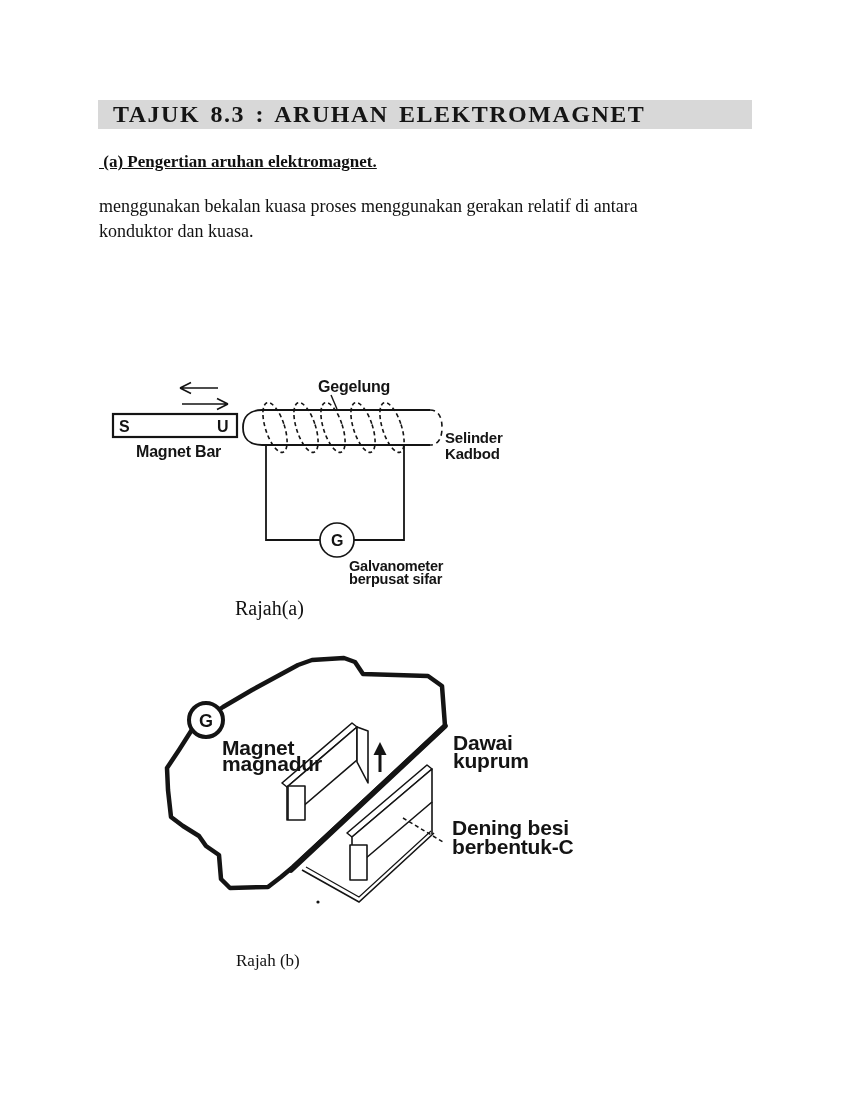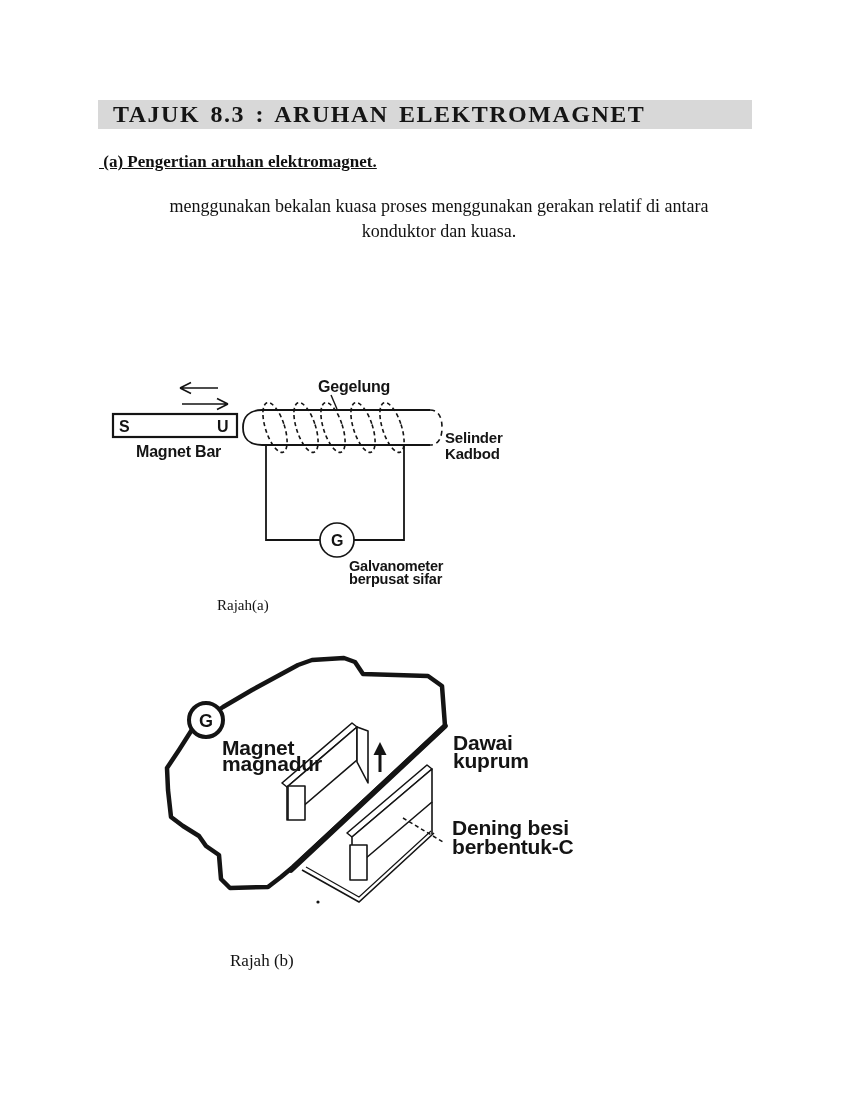--- a/index.html
+++ b/index.html
@@ -1,18 +1,18 @@
 <!DOCTYPE html>
 <html><head>
 <meta charset="utf-8">
 <style>
   html,body{margin:0;padding:0;background:#fff;}
   .page{
     position:relative;width:850px;height:1100px;background:#ffffff;
-    font-family:"Liberation Serif", serif;color:#111;overflow:hidden;text-align:center;
+    font-family:"Liberation Serif", serif;color:#111;overflow:hidden;
   }
   .title-bar{
     position:absolute;left:98px;top:100px;width:654px;height:29px;
     background:#d8d8d8;display:flex;align-items:center;
   }
   .title-bar .title-text{
     font-weight:bold;font-size:24px;letter-spacing:1.5px;word-spacing:3px;
     padding-left:15px;white-space:nowrap;color:#151515;
   }
   .heading-a{
@@ -22,22 +22,22 @@
   .paragraph{
     position:absolute;left:99px;top:194px;width:680px;font-size:18px;line-height:25px;
   }
   .heading-b{
     position:absolute;left:99px;top:296px;font-size:19px;font-weight:bold;line-height:23px;
   }
   .heading-b .line2{padding-left:26px;}
   .heading-b span{text-decoration:underline;}
   .fig-a{position:absolute;left:100px;top:372px;width:420px;height:218px;}
   .fig-b{position:absolute;left:160px;top:648px;width:445px;height:264px;}
-  .caption-a{position:absolute;left:217px;top:597px;font-size:15px;}
-  .caption-b{position:absolute;left:230px;top:951px;font-size:17px;}
+  .caption-a{position:absolute;left:235px;top:597px;font-size:20px;}
+  .caption-b{position:absolute;left:236px;top:951px;font-size:17px;}
   svg text{
     font-family:"Liberation Sans", sans-serif;font-weight:bold;fill:#141414;
     letter-spacing:-0.2px;
   }
   .ln{stroke:#141414;fill:none;}
 </style>
 </head>
 <body>
 
 <div class="page">

